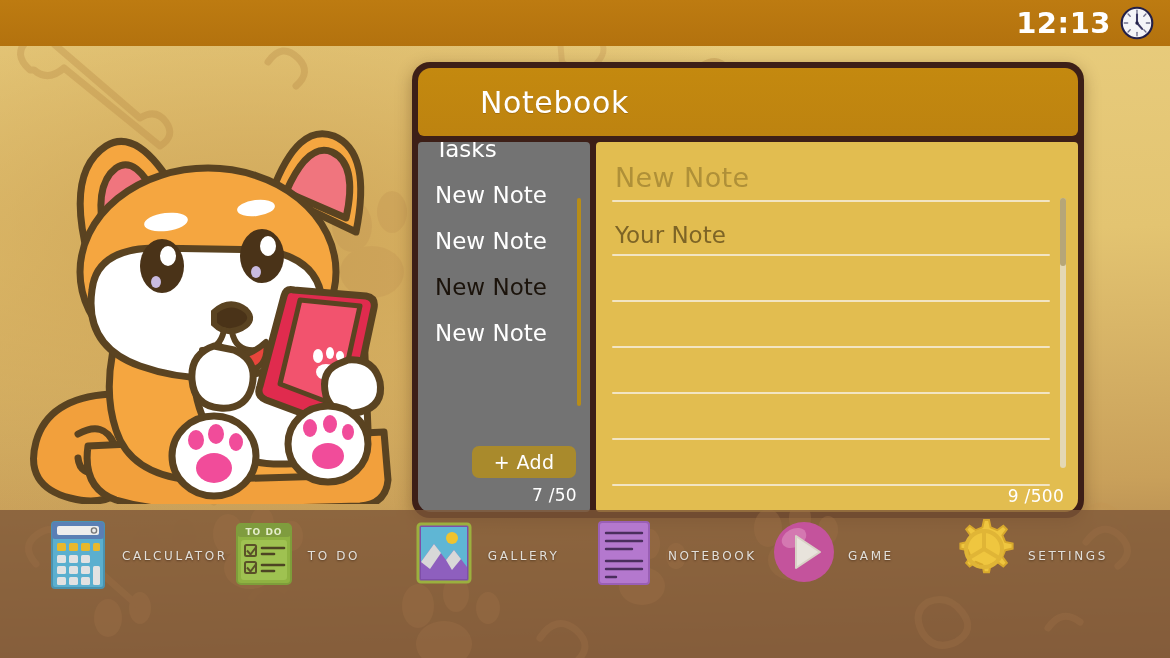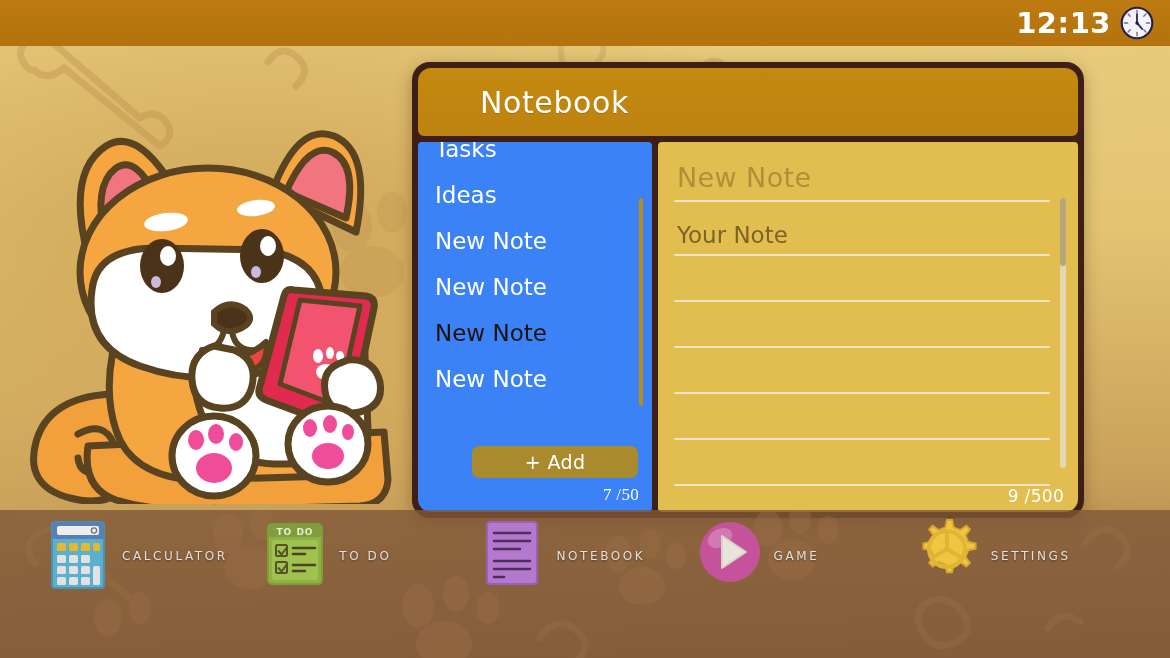--- a/index.html
+++ b/index.html
@@ -57,21 +57,21 @@
     letter-spacing:.6px;
     text-shadow:0 1px 0 rgba(90,50,10,.28);
   }
   #window-body{
     position:absolute; left:6px; top:80px; right:6px; bottom:6px;
     display:flex; gap:6px;
   }
 
   
   #list-panel{
-    width:234px; background:#3b82f6;
+    width:172px; background:#737373;
     border-radius:4px 4px 4px 13px;
     position:relative; overflow:hidden;
     display:flex; flex-direction:column;
   }
   #note-list{
     position:absolute; left:0; right:0; top:-16px; height:284px;
     overflow:hidden;
   }
   .note-item{
     height:46px; line-height:46px;
@@ -95,21 +95,21 @@
   }
   .list-button{
     height:32px; border:none; border-radius:7px;
     background:#A98A2C;
     color:#FFFFFF; font-size:19px; font-weight:400;
     font-family:"DejaVu Sans", sans-serif;
     cursor:pointer; letter-spacing:.4px;margin-left:40px;
   }
   #list-counter{
     position:absolute; right:13px; bottom:7px;
-    font-size:17px; color:#FFFFFF; letter-spacing:.3px;font-family:Liberation Serif, serif;
+    font-size:17px; color:#FFFFFF; letter-spacing:.3px;
   }
 
   
   #editor-panel{
     flex:1; background:#E2BD50;
     border-radius:4px 4px 13px 4px;
     position:relative; overflow:hidden;
   }
   #note-title{
     position:absolute; left:19px; top:20px; right:40px;
@@ -301,21 +301,20 @@
 
   <div id="titlebar">
     <span id="window-title">Notebook</span>
   </div>
 
   <div id="window-body">
 
     <div id="list-panel">
       <div id="note-list">
         <div class="note-item">Tasks</div>
-        <div class="note-item">Ideas</div>
         <div class="note-item">New Note</div>
         <div class="note-item">New Note</div>
         <div class="note-item selected">New Note</div>
         <div class="note-item">New Note</div>
       </div>
 
       <div id="list-scrollbar"></div>
 
       <div id="list-actions">
         <button class="list-button">+ Add</button>
@@ -423,20 +422,31 @@
         <g stroke="#4D4423" stroke-width="2.6" stroke-linecap="round">
           <line x1="34" y1="30" x2="56" y2="30"></line>
             <line x1="34" y1="36" x2="46" y2="36"></line>
           <line x1="34" y1="47" x2="56" y2="47"></line>
             <line x1="34" y1="53" x2="46" y2="53"></line>
         </g>
       </svg>
       <span class="dock-label">TO DO</span>
     </div>
 
+    <div class="dock-item">
+      <svg class="dock-icon" viewBox="0 0 72 76">
+        <rect x="10" y="6" width="52" height="58" rx="3" fill="#7E4EA8" stroke="#9BB03E" stroke-width="3"></rect>
+        <rect x="13" y="9" width="46" height="52" fill="#5FB6D4"></rect>
+        <circle cx="44" cy="20" r="6" fill="#EFC32F"></circle>
+        <path d="M13 44 l13 -18 l12 16 l8 -10 l13 17 v12 H13 z" fill="#8E5FBE"></path>
+        <path d="M13 44 l13 -18 l7 9 l-11 16 z" fill="#D8D8D8"></path>
+        <path d="M38 42 l8 -10 l7 9 l-9 11 z" fill="#D8D8D8"></path>
+      </svg>
+      <span class="dock-label">GALLERY</span>
+    </div>
 
     <div class="dock-item">
       <svg class="dock-icon" viewBox="0 0 72 76">
         <rect x="11" y="4" width="50" height="62" rx="3" fill="#B478CE" stroke="#9A5FB6" stroke-width="2"></rect>
         <g stroke="#4A2E5E" stroke-width="2.4" stroke-linecap="round">
           <line x1="18" y1="15" x2="54" y2="15"></line>
             <line x1="18" y1="23" x2="54" y2="23"></line>
           <line x1="18" y1="31" x2="44" y2="31"></line>
             <line x1="18" y1="43" x2="54" y2="43"></line>
           <line x1="18" y1="51" x2="54" y2="51"></line>

